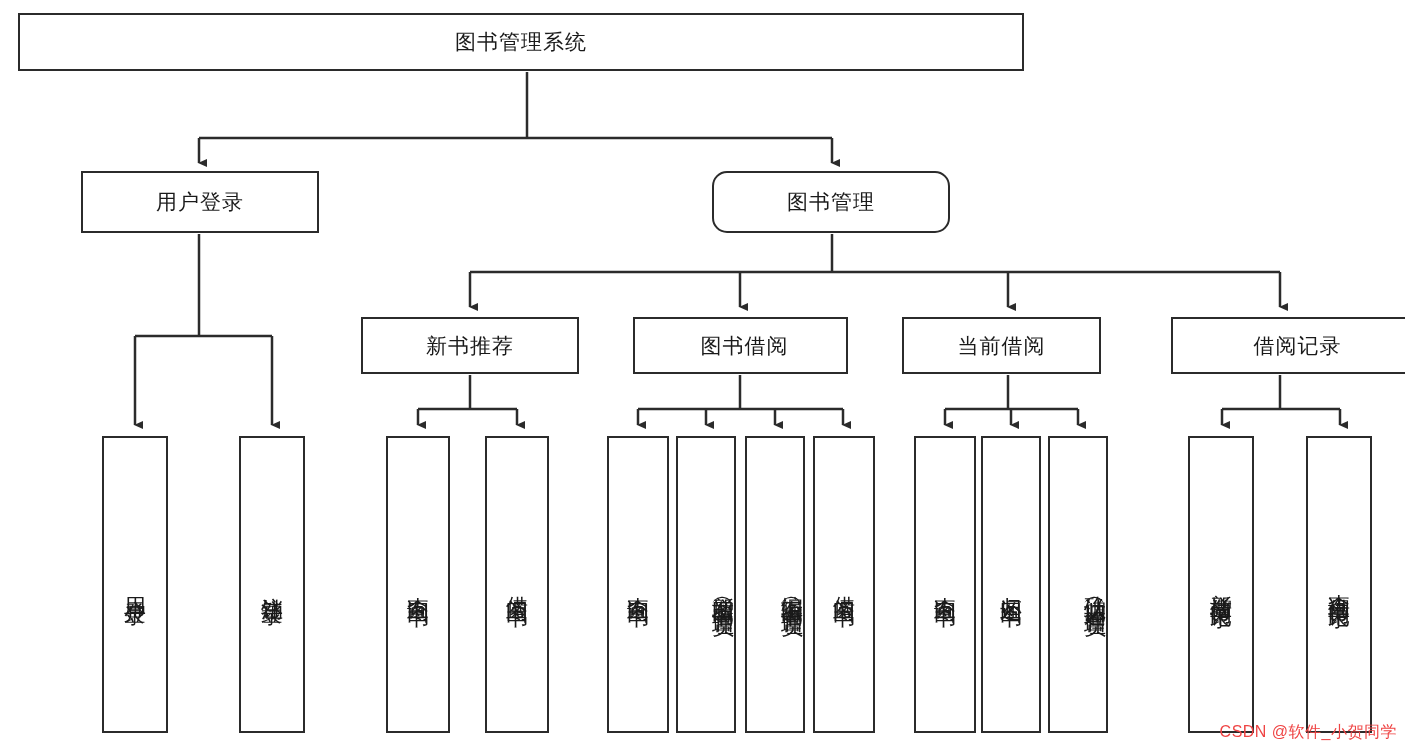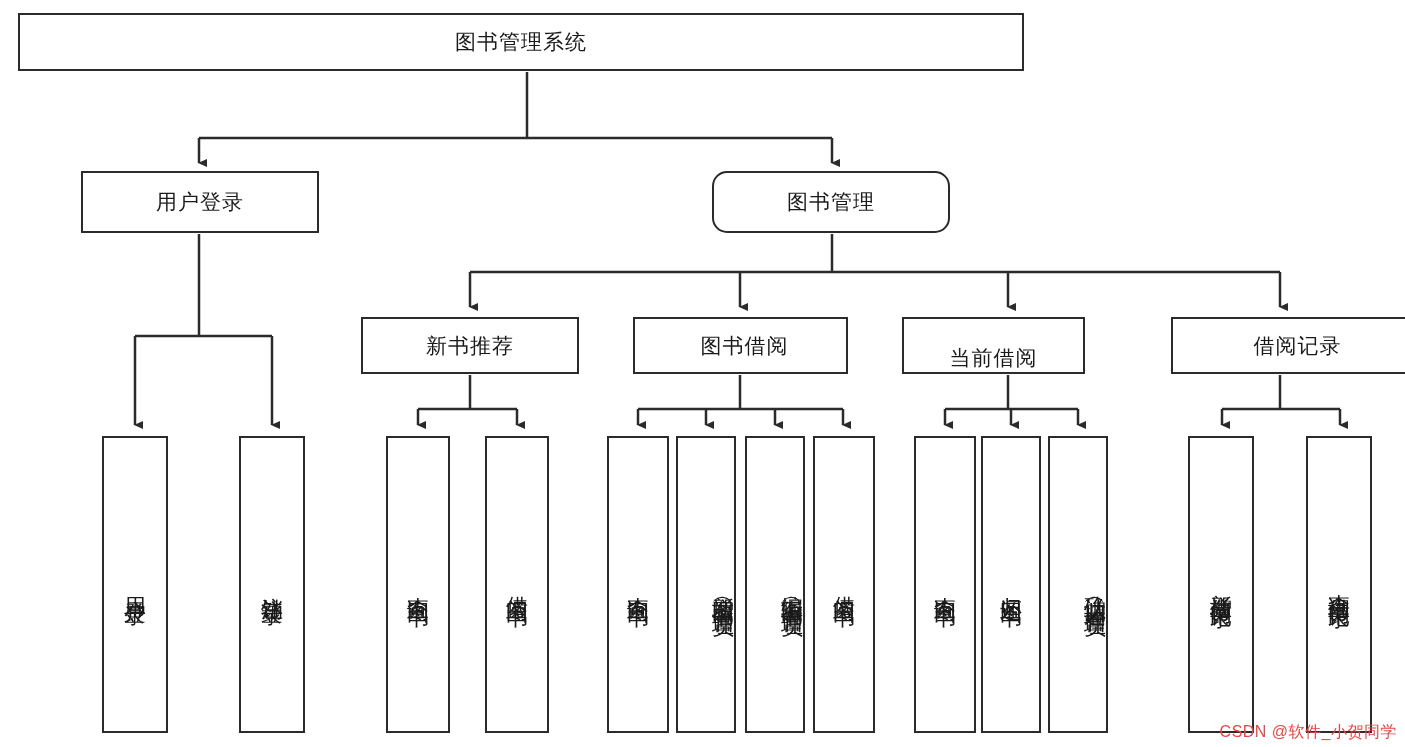--- a/index.html
+++ b/index.html
@@ -129,21 +129,21 @@
   <div class="node-box node-h" style="left:712px; top:171px; width:238px; height:62px;border-radius:15px;">
     <span>图书管理</span>
   </div>
 
   <div class="node-box node-h" style="left:361px; top:317px; width:218px; height:57px;">
     <span>新书推荐</span>
   </div>
   <div class="node-box node-h" style="left:633px; top:317px; width:215px; height:57px;padding-left:8px;">
     <span>图书借阅</span>
   </div>
-  <div class="node-box node-h" style="left:902px; top:317px; width:183px; height:57px;align-items:flex-end;">
+  <div class="node-box node-h" style="left:902px; top:317px; width:199px; height:57px;">
     <span>当前借阅</span>
   </div>
   <div class="node-box node-h" style="left:1171px; top:317px; width:253px; height:57px;text-align:center;">
     <span>借阅记录</span>
   </div>
 
   <div class="node-box node-v v-center" style="left:102px; top:436px; width:66px; height:297px;">
     <span>用户登录</span>
   </div>
   <div class="node-box node-v v-center" style="left:239px; top:436px; width:66px; height:297px;">

